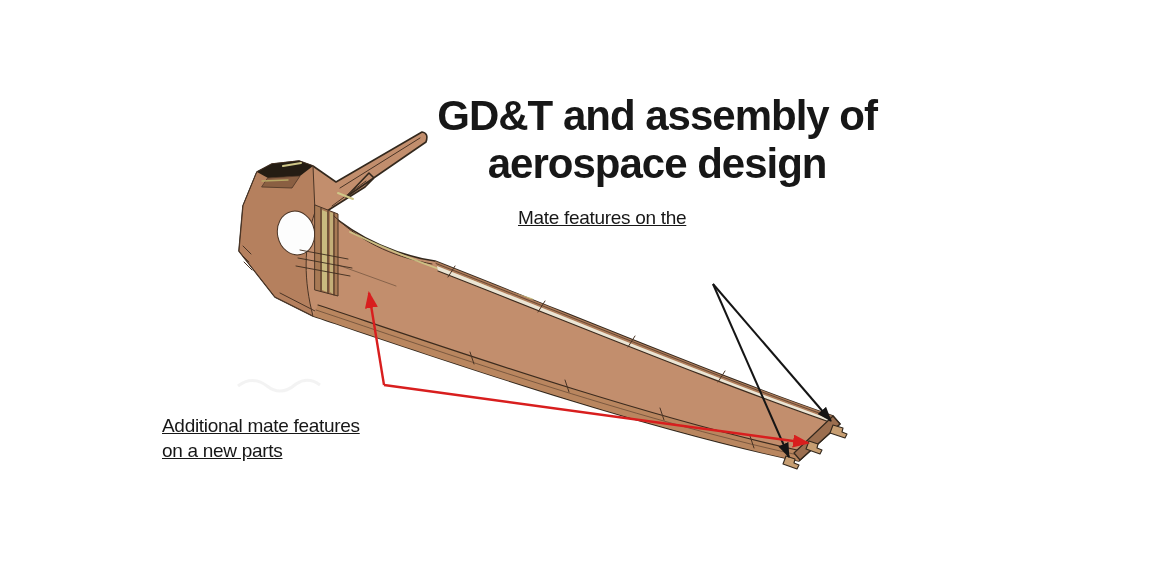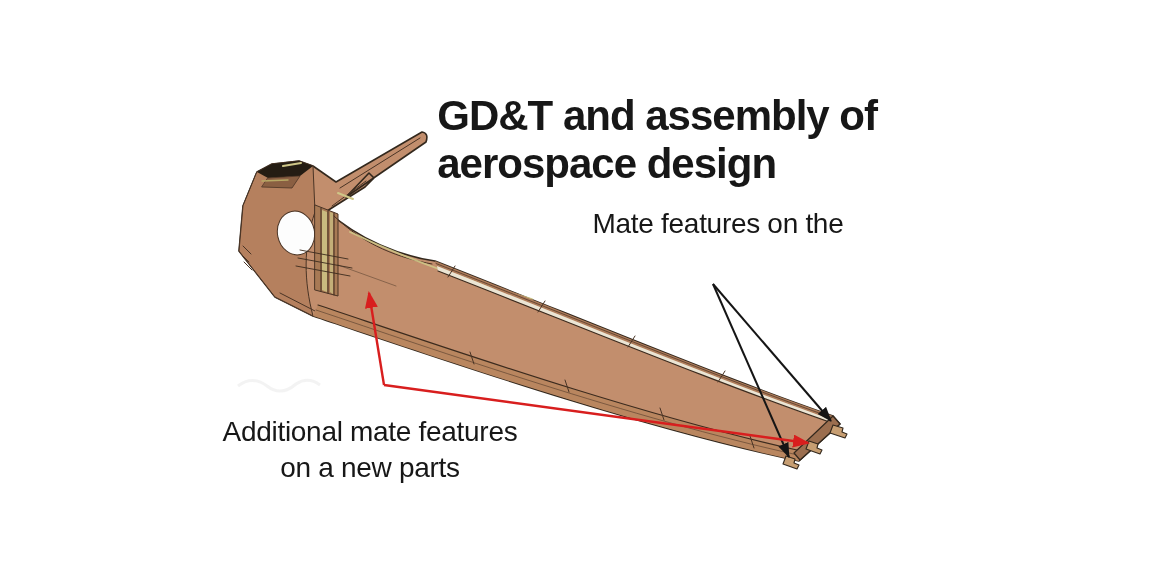--- a/index.html
+++ b/index.html
@@ -7,38 +7,38 @@
     position:relative;
     width:1156px;height:572px;
     background:var(--c-background,#fff);
     overflow:hidden;
     font-family:"Liberation Sans",sans-serif;
   }
   .fig{position:absolute;left:0;top:0;}
   .title{
     position:absolute;
     top:92px;right:279px;
-    text-align:left;
+    text-align:center;
     font-size:42px;line-height:1.15;
     font-weight:bold;
     letter-spacing:-1px;
     color:var(--c-text,#171717);
     white-space:nowrap;
   }
   .label{
     position:absolute;
     width:400px;
-    text-align:center;
-    font-size:28px;line-height:1.3;
+    font-size:19px;line-height:1.3;
     letter-spacing:-0.3px;
     color:var(--c-text,#171717);
     white-space:nowrap;
+    text-decoration:underline;
   }
   .label-initial{top:206px;left:518px;}
-  .label-new{top:414px;left:170px;}
+  .label-new{top:414px;left:162px;}
 </style>
 </head>
 <body>
 
 <div class="canvas">
 
   <svg class="fig" width="1156" height="572" viewBox="0 0 1156 572">
     <defs>
       <marker id="mBlack" markerUnits="userSpaceOnUse" markerWidth="16" markerHeight="12" refX="14" refY="5.5" orient="auto">
         <path d="M0,0 L15,5.5 L0,11 Z" fill="var(--c-arrow_black,#151515)"></path>

